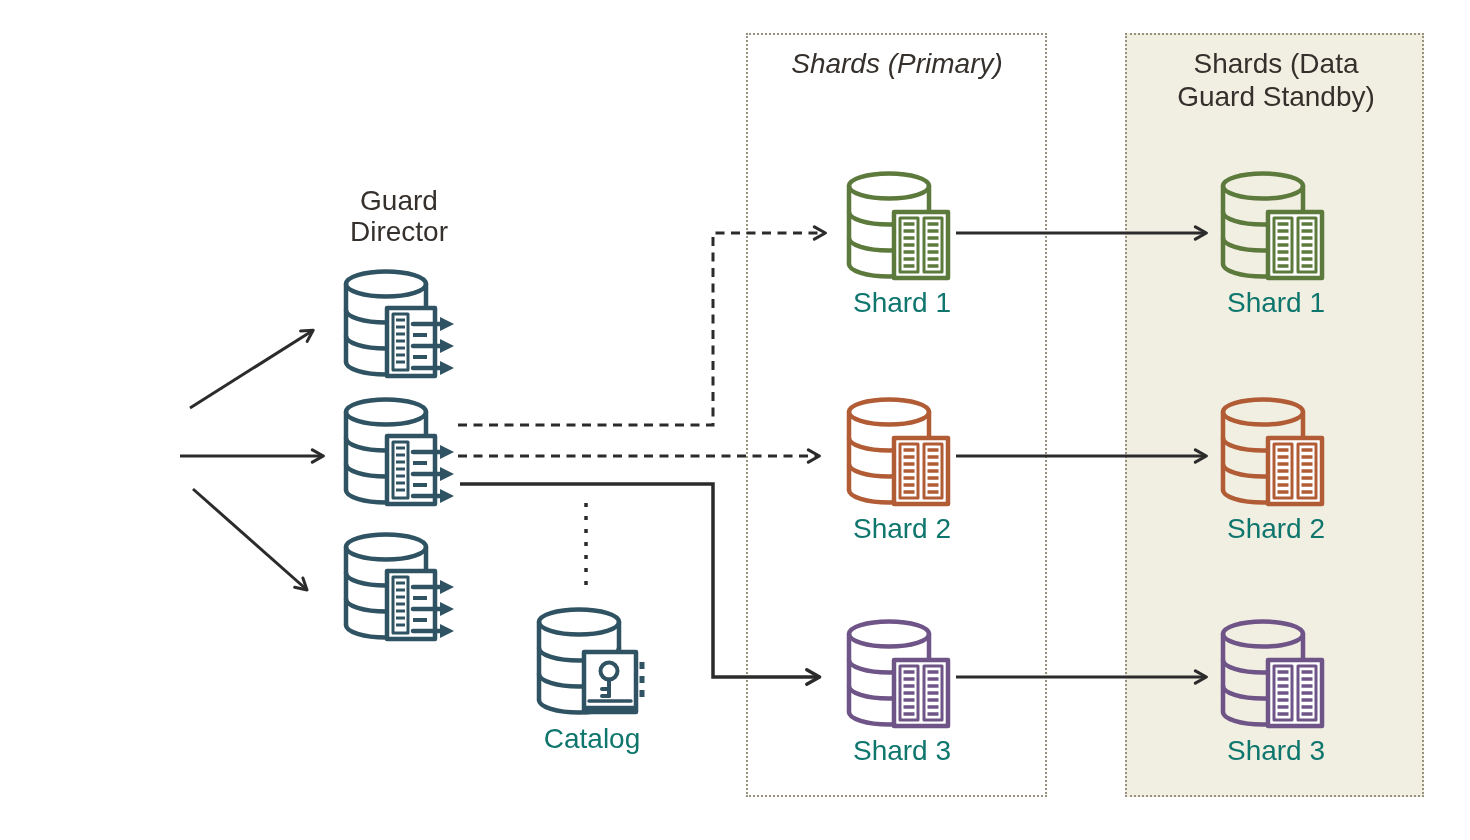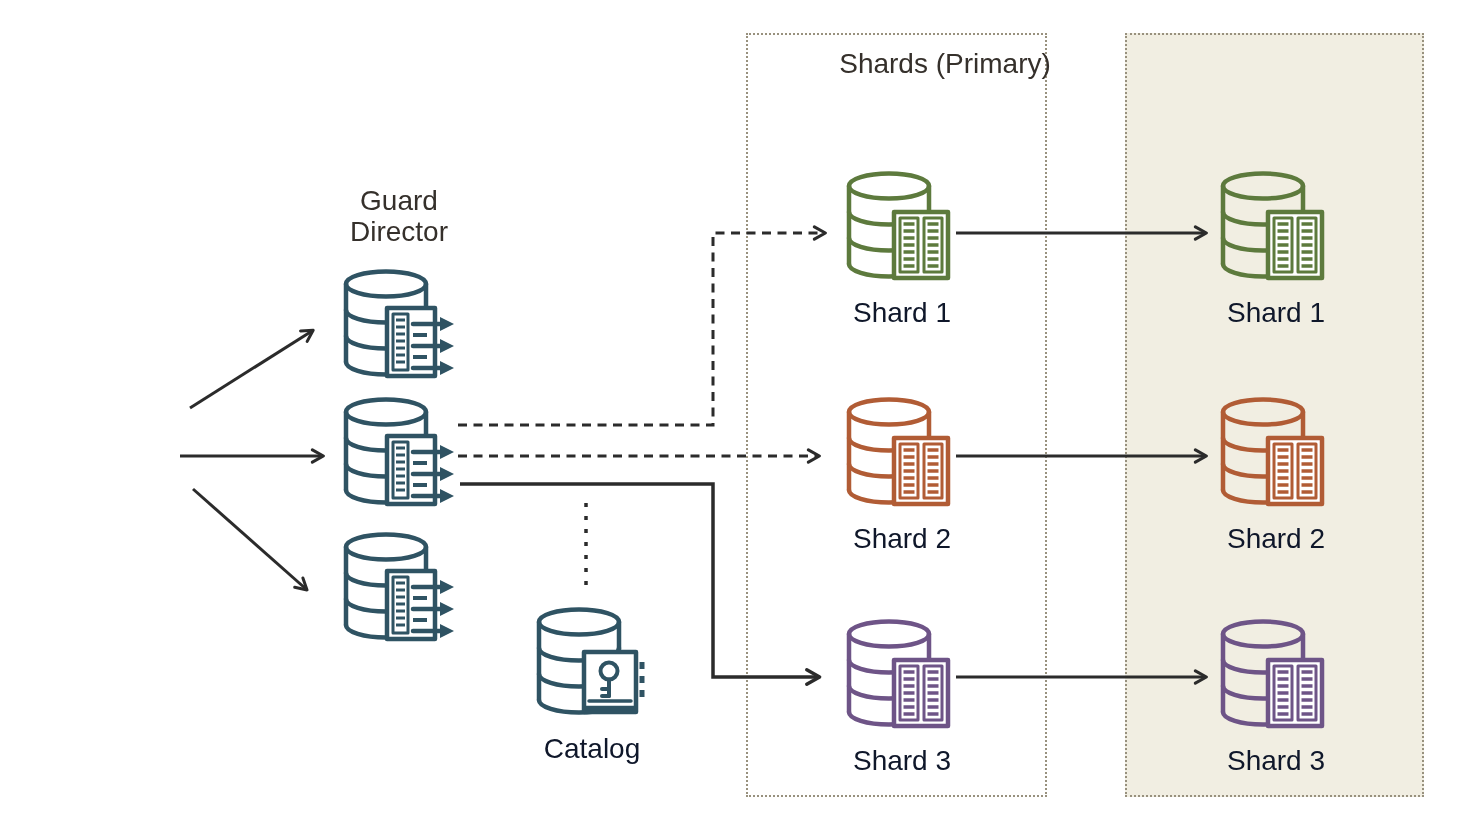--- a/index.html
+++ b/index.html
@@ -10,21 +10,21 @@
   .group-box{position:absolute;top:33px;height:764px;border:2px dotted #98917e;box-sizing:border-box;}
   .group-box.primary{left:746px;width:301px;background:transparent;}
   .group-box.standby{left:1125px;width:299px;}
   .group-title{
     position:absolute;transform:translateX(-50%);text-align:center;
     font-size:28px;line-height:1.18;color:#35302b;white-space:pre-line;
   }
   .connector-layer{position:absolute;left:0;top:0;width:1470px;height:840px;pointer-events:none;}
   .node{position:absolute;transform:translateX(-50%);display:flex;flex-direction:column;align-items:center;}
   .node .icon{display:block;}
-  .node .label{margin-top:12px;font-size:28px;color:#0f172a;white-space:nowrap;text-align:center;}
+  .node .label{margin-top:2px;font-size:28px;color:#0f766e;white-space:nowrap;text-align:center;}
   .floating-label{
     position:absolute;transform:translateX(-50%);text-align:center;
     font-size:28px;line-height:1.1;color:#35302b;
   }
   svg.icon{overflow:visible;}
 </style>
 </head>
 <body>
 
 <svg width="0" height="0" style="position:absolute" aria-hidden="true">
@@ -137,21 +137,22 @@
       </g>
     </symbol>
   </defs>
 </svg>
 
 <div class="canvas">
 
   <div class="group-box primary"></div>
   <div class="group-box standby" style="background-color: rgb(241, 238, 226);"></div>
 
-  <div class="group-title" style="left:945px;top:47px;width:280px;">Shards (Primary)</div>
+  <div class="group-title" style="left:897px;top:47px;width:280px;font-style:italic;">Shards (Primary)</div>
+  <div class="group-title" style="left:1276px;top:47px;width:212px;">Shards (Data Guard Standby)</div>
 
   <svg class="connector-layer" viewBox="0 0 1470 840">
     <defs>
       <marker id="arrow" viewBox="0 0 12 12" refX="9" refY="6" markerWidth="5.5" markerHeight="5.5" orient="auto" markerUnits="strokeWidth">
         <path d="M2,1.5 L10,6 L2,10.5" fill="none" stroke="#2b2b2b" stroke-width="2.2" stroke-linecap="round" stroke-linejoin="round"></path>
       </marker>
     </defs>
     <g fill="none" stroke="#2b2b2b">
 
       <polyline points="190,408 312,331" stroke-width="3" marker-end="url(#arrow)"></polyline>

